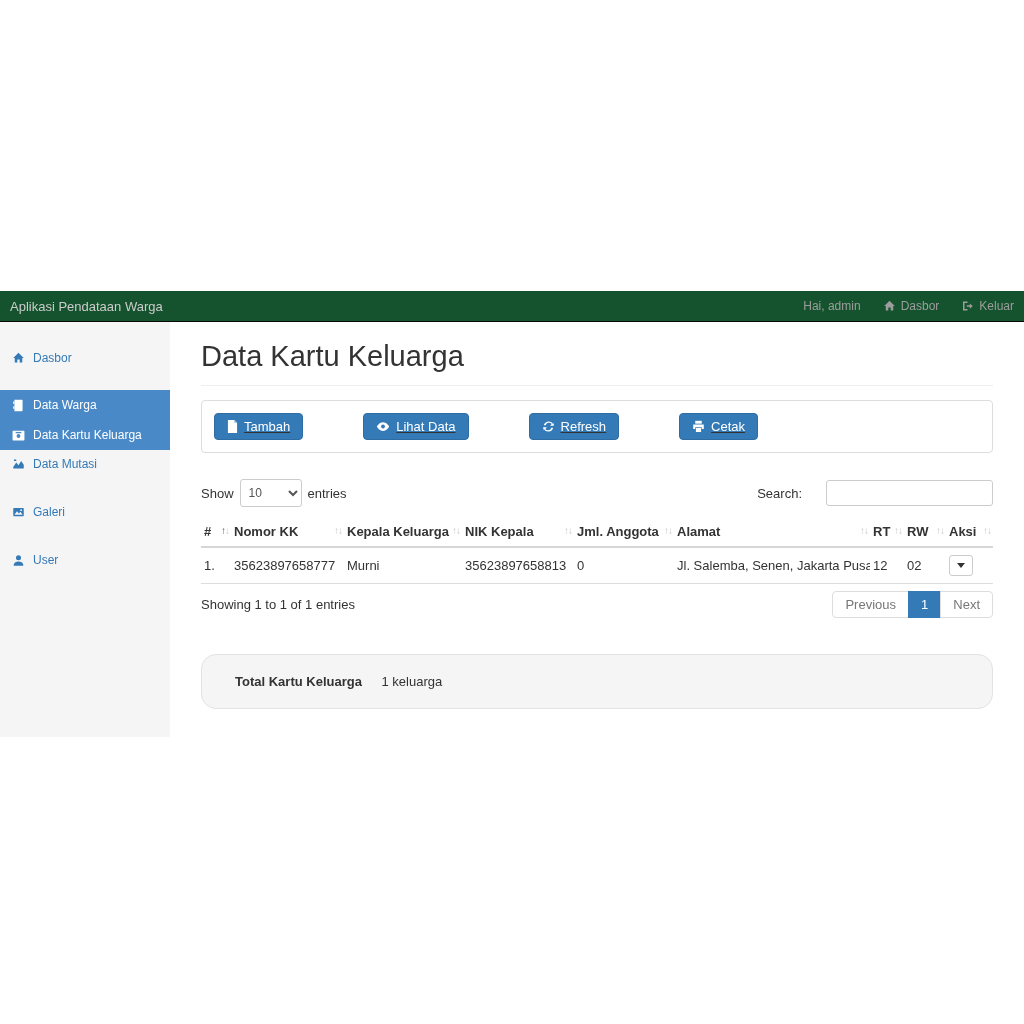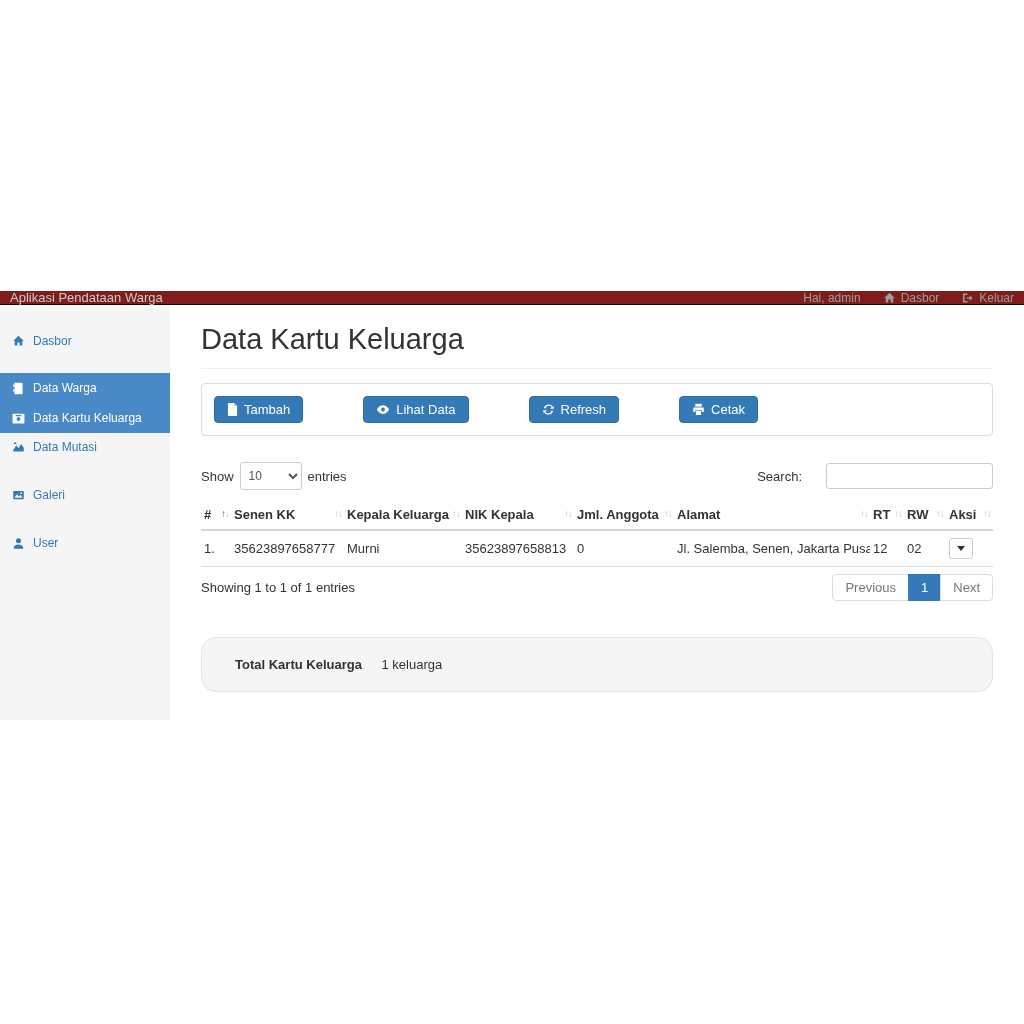--- a/index.html
+++ b/index.html
@@ -2,21 +2,21 @@
 <html><head>
 <meta charset="utf-8">
 <style>
   * { margin:0; padding:0; box-sizing:border-box; }
   html,body { background:#fff; width:1024px; }
   body { font-family:"Liberation Sans","DejaVu Sans",sans-serif; color:#333; }
   .canvas { width:1024px; height:1024px; background:#fff; overflow:hidden; }
   .top-spacer { height:291px; }
 
   
-  .navbar { height:14px; background:#7f1d1d; border-bottom:1px solid #080808;
+  .navbar { height:31px; background:#14532d; border-bottom:1px solid #080808;
             display:flex; align-items:center; padding:0 10px; }
   .brand { color:#cccccc; font-size:13px; cursor:pointer; }
   .nav-right { margin-left:auto; display:flex; align-items:flex-start; gap:22px; }
   .nav-item { display:flex; align-items:center; gap:5px; color:#9d9d9d;
               font-size:12px; text-decoration:none; cursor:pointer; }
   .nav-item .icon svg { display:block; }
 
   
   .app-body { display:flex; min-height:415px; align-items:stretch; }
   .sidebar { width:170px; background:#f5f5f5; padding-top:22px; flex:none; }
@@ -27,21 +27,21 @@
   .gap-lg { margin-top:18px; }
   .gap-md { margin-top:20px; }
 
   .content { flex:1; padding:18px 31px 0 31px; background:#fff; }
 
   h1.page-title { font-size:29px; font-weight:400; color:#333; letter-spacing:0;
                   padding-bottom:12px; border-bottom:1px solid #eee; }
 
   
   .toolbar-panel { margin-top:14px; border:1px solid #ddd; border-radius:4px;
-                   padding:12px; display:flex; gap:60px; align-items:center; }
+                   padding:12px; display:flex; gap:60px; align-items:center;text-decoration:underline; }
   .btn-primary { display:inline-flex; align-items:center; gap:6px;
                  background:#337ab7; border:1px solid #2e6da4; color:#fff;
                  font-size:13px; padding:5px 12px; border-radius:4px; cursor:pointer;
                  font-family:inherit; }
   .btn-primary .icon svg { display:block; }
 
   
   .dt-controls { margin-top:26px; display:flex; justify-content:space-between;
                  align-items:center; font-size:13px; color:#333; }
   .dt-length { display:flex; align-items:center; gap:6px; }
@@ -254,21 +254,21 @@
           <col style="width:112px">
             <col style="width:100px">
             <col style="width:196px">
           <col style="width:34px">
             <col style="width:42px">
             <col style="width:47px">
         </colgroup>
         <thead>
           <tr>
             <th class="sorted-asc"><span>#</span><span class="sort"><span class="up">↑</span><span class="down">↓</span></span></th>
-            <th><span>Senen KK</span><span class="sort"><span class="up">↑</span><span class="down">↓</span></span></th>
+            <th><span>Nomor KK</span><span class="sort"><span class="up">↑</span><span class="down">↓</span></span></th>
             <th><span>Kepala Keluarga</span><span class="sort"><span class="up">↑</span><span class="down">↓</span></span></th>
             <th><span>NIK Kepala</span><span class="sort"><span class="up">↑</span><span class="down">↓</span></span></th>
             <th><span>Jml. Anggota</span><span class="sort"><span class="up">↑</span><span class="down">↓</span></span></th>
             <th><span>Alamat</span><span class="sort"><span class="up">↑</span><span class="down">↓</span></span></th>
             <th><span>RT</span><span class="sort"><span class="up">↑</span><span class="down">↓</span></span></th>
             <th><span>RW</span><span class="sort"><span class="up">↑</span><span class="down">↓</span></span></th>
             <th><span>Aksi</span><span class="sort"><span class="up">↑</span><span class="down">↓</span></span></th>
           </tr>
         </thead>
         <tbody>

